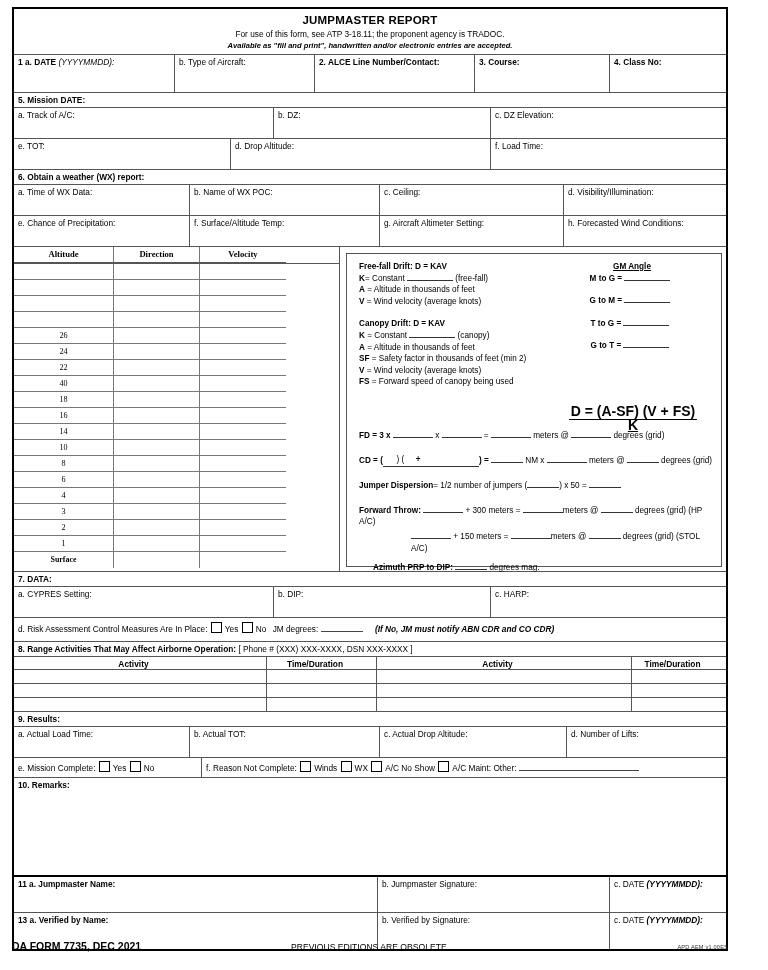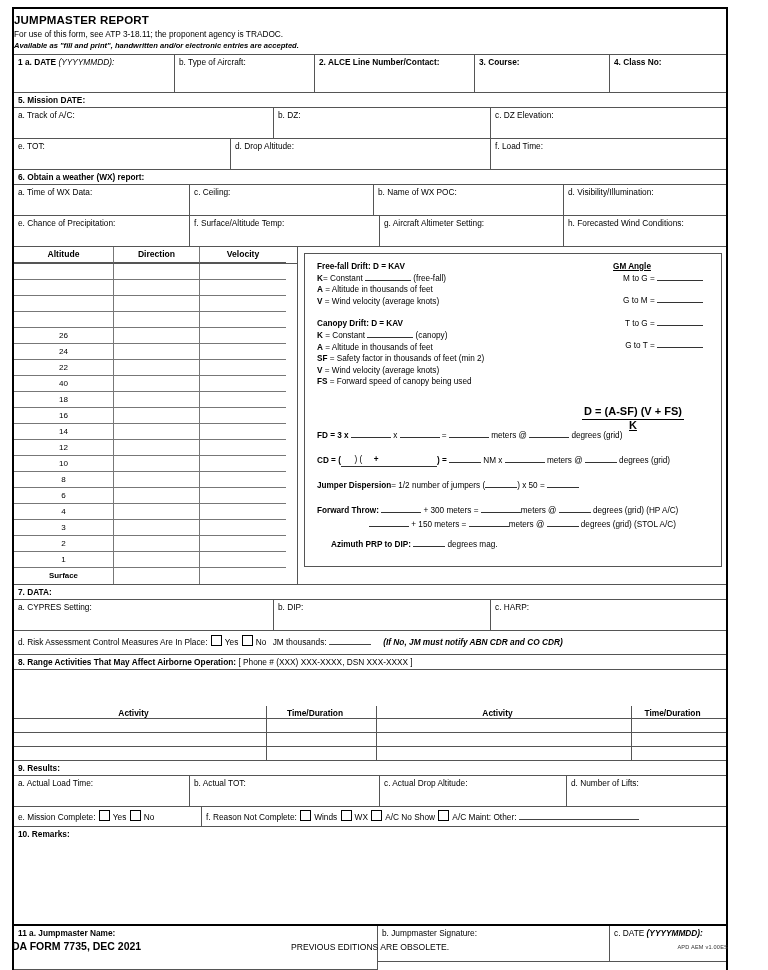--- a/index.html
+++ b/index.html
@@ -29,20 +29,21 @@
     line-height:10px;
     overflow:hidden;
   }
   .cell:last-child{border-right:none;}
   .b{font-weight:bold;}
   .ital{font-style:italic;}
 
   
   .titleblock{
     border-bottom:1px solid #555;
+    text-align:center;
     padding:5px 0 4px 0;
   }
   .title{font-size:11.5px;font-weight:bold;letter-spacing:.2px;}
   .sub1{font-size:8.3px;margin-top:3px;}
   .sub2{font-size:7.6px;font-weight:bold;font-style:italic;margin-top:2px;}
 
   
   .secbar{
     box-sizing:border-box;
     border-bottom:1px solid #555;
@@ -51,21 +52,21 @@
     line-height:10px;
   }
   .secbar .norm{font-weight:normal;}
 
   
   .fld{height:38px;}
   .fld-sm{height:31px;}
 
   
   .windwrap{display:flex;border-bottom:1px solid #555;}
-  .windtable{width:284px;box-sizing:border-box;border-right:1px solid #555;}
+  .windtable{width:326px;box-sizing:border-box;border-right:1px solid #555;font-family:Liberation Serif, serif;}
   .wrow{display:flex;height:16px;}
   .wc{
     box-sizing:border-box;
     border-bottom:1px solid #777;
     border-right:1px solid #777;
     font-size:8.1px;
     line-height:15px;
     text-align:center;
     overflow:hidden;
   }
@@ -86,38 +87,38 @@
     font-size:8.2px;
     line-height:11.6px;
   }
   .fbox b{font-weight:bold;}
   .u{border-bottom:1px solid #333;display:inline-block;}
   .u5{width:32px;}
   .u6{width:40px;}
   .u7{width:46px;}
   .gm{position:absolute;right:14px;top:7px;width:150px;text-align:center;font-size:8.2px;}
   .gmtitle{font-weight:bold;text-decoration:underline;margin-bottom:0;}
-  .gmrow{font-weight:normal;margin-bottom:11px;text-align:right;padding-right:4px;}
-  .dform{position:absolute;right:8px;top:152px;width:160px;text-align:center;font-weight:bold;font-size:11px;text-decoration:underline;}
+  .gmrow{font-weight:bold;margin-bottom:11px;padding-right:4px;}
+  .dform{position:absolute;right:8px;top:152px;width:160px;text-align:center;font-weight:bold;font-size:14px;text-decoration:underline;}
   .dform .ln{border-bottom:1px solid #000;display:inline-block;padding:0 2px 1px 2px;}
   .eqs{position:absolute;left:12px;top:176px;right:6px;}
   .eqs .eq{margin-bottom:13px;}
 
   
   .cb{
     display:inline-block;width:9px;height:9px;
     border:1px solid #000;
     vertical-align:-1px;
     margin:0 3px 0 1px;
     background:#fff;
   }
   .uline{border-bottom:1px solid #444;display:inline-block;}
 
   
-  .acthead .cell{text-align:center;font-weight:bold;font-size:8.4px;padding-top:2px;margin-top:36px;}
+  .acthead .cell{text-align:center;font-weight:bold;font-size:8.4px;padding-top:2px;}
 
   
   .footer{position:absolute;left:12px;top:938px;width:716px;height:22px;font-size:10px;}
   .f-left{position:absolute;left:0;top:2px;font-weight:bold;font-size:10.5px;}
   .f-mid{position:absolute;left:50%;top:4px;transform:translateX(-50%);font-size:8.6px;}
   .f-right{position:absolute;right:0;top:6px;font-size:5.6px;color:#333;letter-spacing:.2px;}
 </style>
 </head>
 <body>
 
@@ -171,25 +172,25 @@
       <div class="cell fld-sm" style="width:235px">
         <span>f. Load Time:</span>
       </div>
     </div>
 
     <div class="secbar">6. Obtain a weather (WX) report:</div>
     <div class="row">
       <div class="cell fld-sm" style="width:176px">
         <span>a. Time of WX Data:</span>
       </div>
+      <div class="cell fld-sm" style="width:190px">
+        <span>b. Name of WX POC:</span>
+      </div>
       <div class="cell fld-sm" style="width:184px">
         <span>c. Ceiling:</span>
-      </div>
-      <div class="cell fld-sm" style="width:190px">
-        <span>b. Name of WX POC:</span>
       </div>
       <div class="cell fld-sm" style="width:162px">
         <span>d. Visibility/Illumination:</span>
       </div>
     </div>
     <div class="row">
       <div class="cell fld-sm" style="width:176px">
         <span>e. Chance of Precipitation:</span>
       </div>
       <div class="cell fld-sm" style="width:190px">
@@ -256,25 +257,20 @@
               <div class="wc wc2"></div>
               <div class="wc wc3"></div>
             </div>
             <div class="wrow">
               <div class="wc wc1">16</div>
               <div class="wc wc2"></div>
               <div class="wc wc3"></div>
             </div>
             <div class="wrow">
               <div class="wc wc1">14</div>
-              <div class="wc wc2"></div>
-              <div class="wc wc3"></div>
-            </div>
-            <div class="wrow">
-              <div class="wc wc1">12</div>
               <div class="wc wc2"></div>
               <div class="wc wc3"></div>
             </div>
             <div class="wrow">
               <div class="wc wc1">10</div>
               <div class="wc wc2"></div>
               <div class="wc wc3"></div>
             </div>
             <div class="wrow">
               <div class="wc wc1">8</div>
@@ -403,21 +399,21 @@
       </div>
       <div class="cell fld-sm" style="width:235px">
         <span>c. HARP:</span>
       </div>
     </div>
     <div class="row">
       <div class="cell" style="width:712px;height:24px;line-height:19px;border-right:none">
         <span>d. Risk Assessment Control Measures Are In Place:</span>
         <span class="cb"></span><span>Yes</span>
         <span class="cb"></span><span>No</span>
-        <span style="margin-left:4px">JM thousands:</span>
+        <span style="margin-left:4px">JM degrees:</span>
         <span class="uline" style="width:42px"></span>
         <span class="ital b" style="margin-left:10px">(If No, JM must notify ABN CDR and CO CDR)</span>
       </div>
     </div>
 
     <div class="secbar">
       <span>8. Range Activities That May Affect Airborne Operation:</span>
       <span class="norm">[ Phone # (XXX) XXX-XXXX, DSN XXX-XXXX ]</span>
     </div>
     <div class="row acthead">
@@ -478,21 +474,21 @@
         <span class="uline" style="width:120px"></span>
       </div>
     </div>
 
     <div class="secbar" style="border-bottom:none">10. Remarks:</div>
     <div class="row">
       <div class="cell" style="width:712px;height:85px;border-right:none;border-bottom:2px solid #000"></div>
     </div>
 
     <div class="row">
-      <div class="cell fld" style="width:364px;height:44px">
+      <div class="cell fld" style="width:364px;height:36px">
         <span class="b">11 a. Jumpmaster Name:</span>
       </div>
       <div class="cell fld" style="width:232px;height:36px">
         <span>b. Jumpmaster Signature:</span>
       </div>
       <div class="cell fld" style="width:116px;height:36px">
         <span>c. DATE</span>
         <span class="ital b">(YYYYMMDD):</span>
       </div>
     </div>

